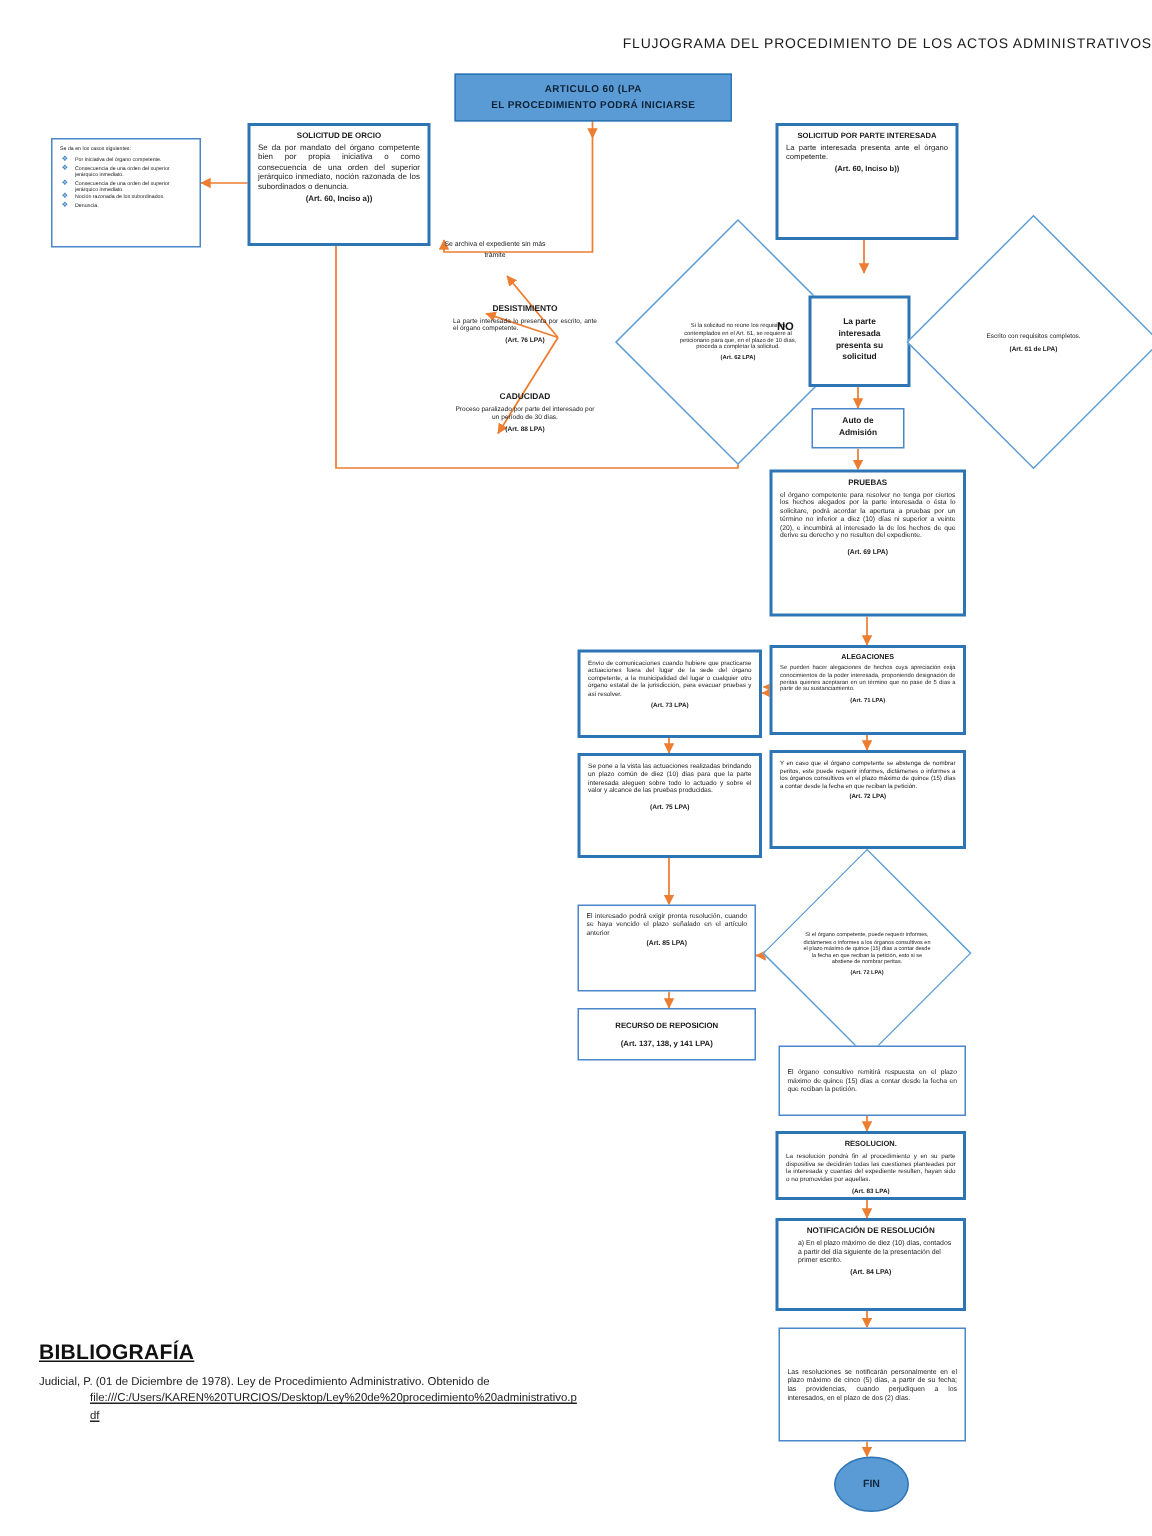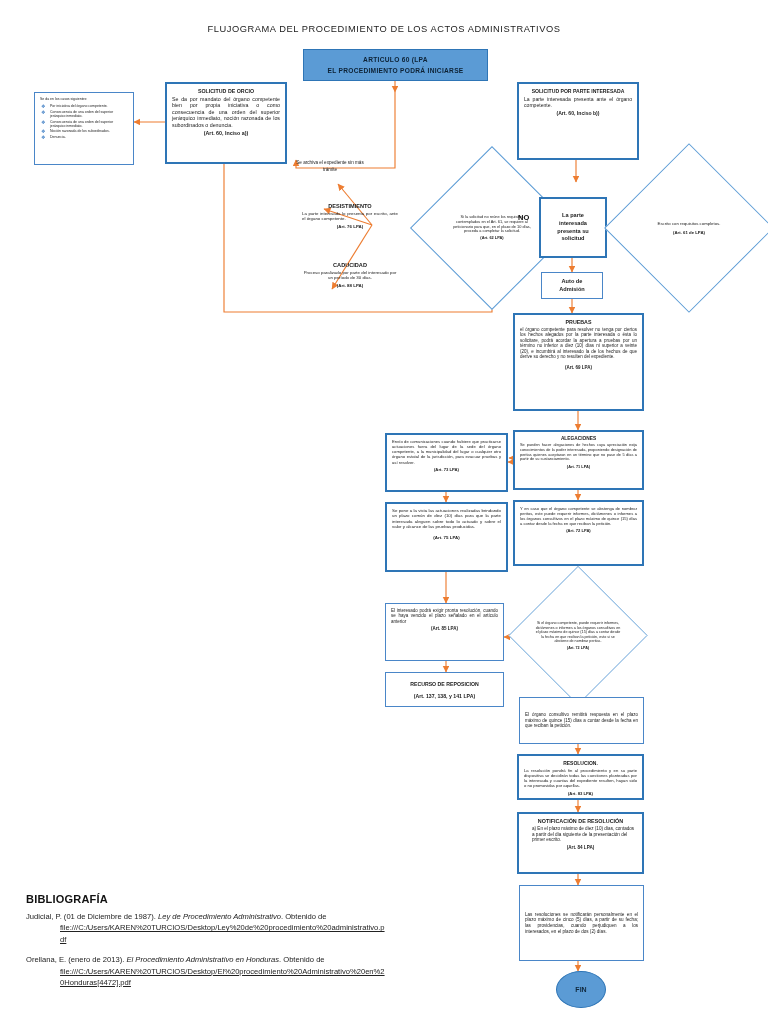--- a/index.html
+++ b/index.html
@@ -10,21 +10,21 @@
     color:#1a1a1a;
     overflow:hidden;
   }
   .canvas{position:absolute;inset:0;}
   svg.wires{position:absolute;left:0;top:0;width:768px;height:1024px;pointer-events:none;}
 
   .node{position:absolute;box-sizing:border-box;}
 
   
   .page-title{
-    position:absolute;left:0;top:24px;width:768px;text-align:center;
+    position:absolute;left:0;top:24px;width:768px;text-align:right;
     font-size:9.3px;letter-spacing:.55px;font-weight:400;color:#1b1b1b;
   }
 
   
   .bluebox{
     background:#5b9bd5;border:1.4px solid #2e75b6;
     color:#0d2235;display:flex;flex-direction:column;align-items:center;
     justify-content:center;text-align:center;font-weight:bold;
     letter-spacing:.3px;
   }
@@ -67,23 +67,23 @@
 
   
   ul.bl{margin:3px 0 0 0;padding:0 0 0 10px;list-style:none;}
   ul.bl li{position:relative;margin:0 0 1.5px 0;line-height:1.18;}
   ul.bl li:before{
     content:"\2756";position:absolute;left:-9px;top:0;color:#4a86c8;font-size:5px;
   }
 
   
   .biblio{position:absolute;left:26px;top:893px;width:360px;}
-  .biblio h2{margin:0 0 6px 0;font-size:11px;font-weight:bold;letter-spacing:.2px;color:#111;}
+  .biblio h2{margin:0 0 6px 0;font-size:14px;font-weight:bold;letter-spacing:.2px;color:#111;text-decoration:underline;}
   .ref{font-size:7.6px;line-height:1.5;color:#222;margin-bottom:9px;}
-  .ref .it{font-style:italic;}
+  .ref .it{}
   .ref .ind{display:block;padding-left:34px;word-break:break-all;text-decoration:underline;}
 </style>
 </head>
 <body>
 
 <div class="canvas">
 
   <svg class="wires" viewBox="0 0 768 1024">
     <defs>
       <marker id="ah" markerWidth="7" markerHeight="7" refX="5.6" refY="3" orient="auto">
@@ -284,25 +284,20 @@
   </div>
 
   <div class="ellipse" style="left:556px;top:971px;width:48px;height:35px;font-size:7px;">
     <span>FIN</span>
   </div>
 
   <div class="biblio">
     <h2>BIBLIOGRAFÍA</h2>
 
     <div class="ref">
-      <span>Judicial, P. (01 de Diciembre de 1987).</span>
+      <span>Judicial, P. (01 de Diciembre de 1978).</span>
       <span class="it">Ley de Procedimiento Administrativo</span><span>. Obtenido de</span>
       <span class="ind">file:///C:/Users/KAREN%20TURCIOS/Desktop/Ley%20de%20procedimiento%20administrativo.pdf</span>
     </div>
 
-    <div class="ref">
-      <span>Orellana, E. (enero de 2013).</span>
-      <span class="it">El Procedimiento Administrativo en Honduras</span><span>. Obtenido de</span>
-      <span class="ind">file:///C:/Users/KAREN%20TURCIOS/Desktop/El%20procedimiento%20Administrativo%20en%20Honduras[4472].pdf</span>
-    </div>
   </div>
 
 </div>
 
 </body></html>

